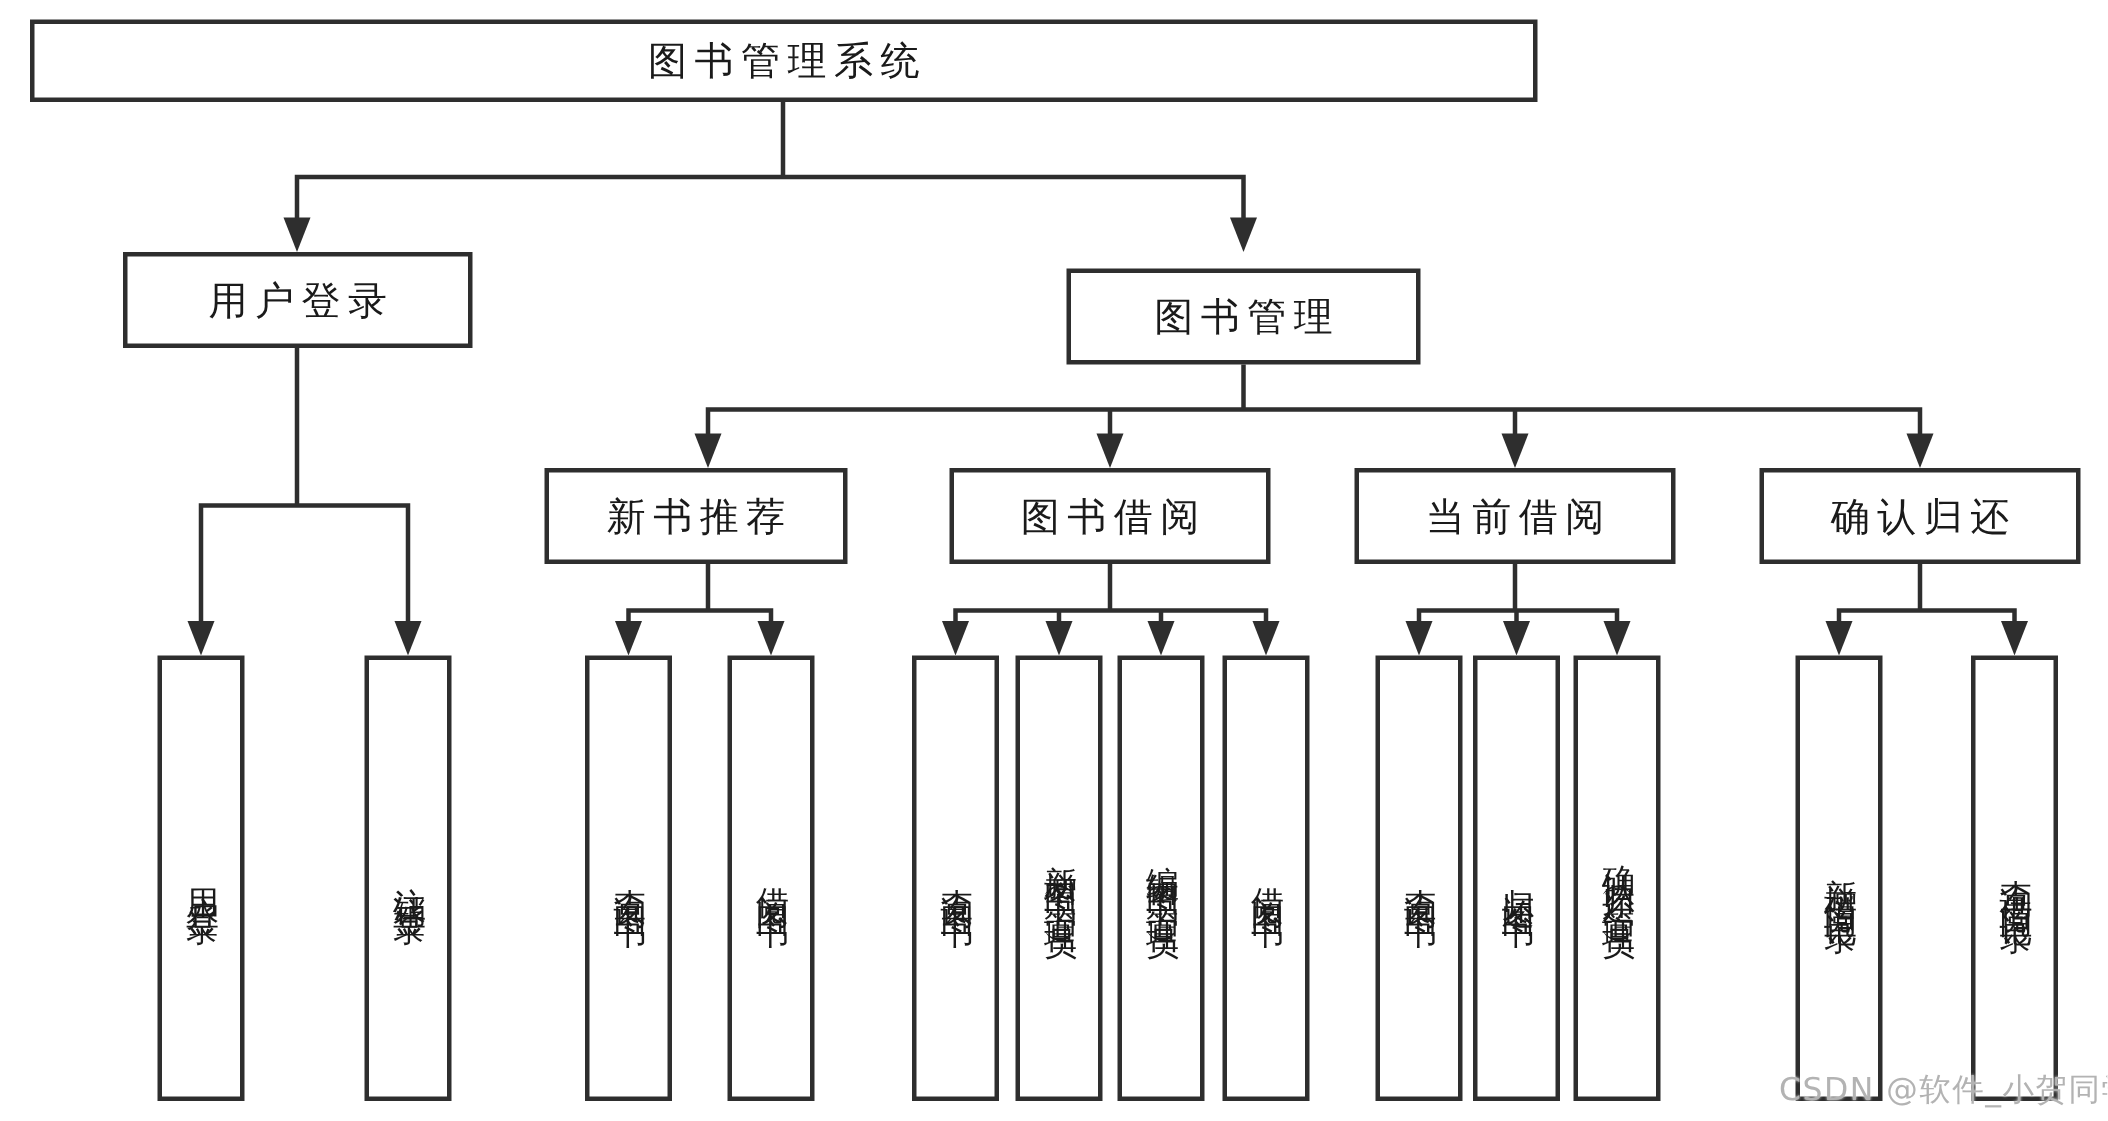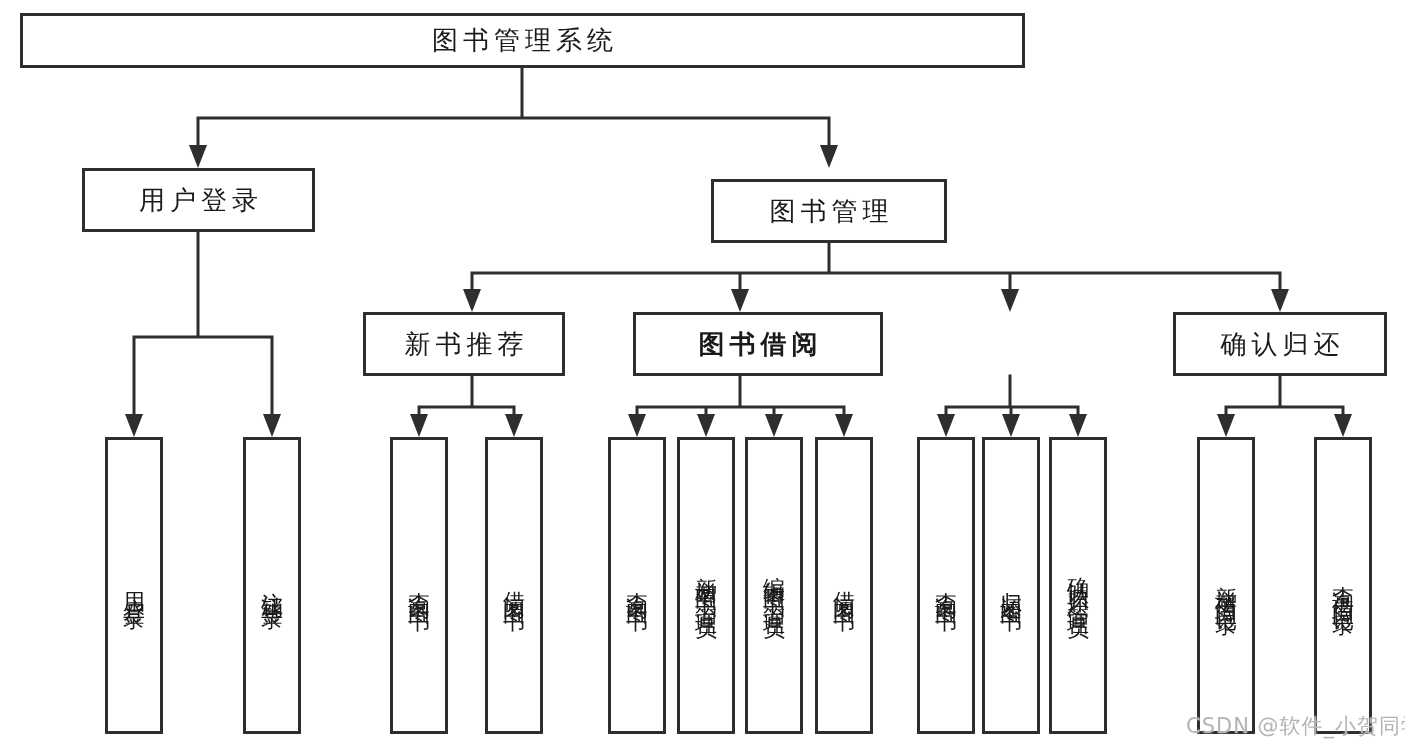--- a/index.html
+++ b/index.html
@@ -32,21 +32,21 @@
     font-size:22px;
     letter-spacing:6px;
     line-height:1;
     white-space:nowrap;
   }
   
   .n-root{left:20px;top:13px;width:1005px;height:55px;}
   .n-user-login{left:82px;top:168px;width:233px;height:64px;}
   .n-book-mgmt{left:711px;top:168px;width:236px;height:64px;margin-top:11px;}
   .n-newbook{left:363px;top:312px;width:202px;height:64px;}
-  .n-bookborrow{left:633px;top:312px;width:250px;height:64px;font-weight:bold;}
+  .n-bookborrow{left:633px;top:312px;width:214px;height:64px;}
   .n-currentborrow{left:903px;top:312px;width:214px;height:64px;}
   .n-records{left:1173px;top:312px;width:214px;height:64px;}
   .leaf{top:437px;width:58px;height:297px;}
   .l-a1{left:105px;} .l-a2{left:243px;}
   .l-b1{left:390px;} .l-b2{left:485px;}
   .l-c1{left:608px;} .l-c2{left:677px;} .l-c3{left:745px;} .l-c4{left:815px;}
   .l-d1{left:917px;} .l-d2{left:982px;} .l-d3{left:1049px;}
   .l-e1{left:1197px;} .l-e2{left:1314px;}
   .watermark{
     position:absolute;left:1186px;top:712px;
@@ -103,20 +103,23 @@
   <div class="box n-book-mgmt">
     <span class="hlabel">图书管理</span>
   </div>
 
   <div class="box n-newbook">
     <span class="hlabel">新书推荐</span>
   </div>
   <div class="box n-bookborrow">
     <span class="hlabel">图书借阅</span>
   </div>
+  <div class="box n-currentborrow">
+    <span class="hlabel">当前借阅</span>
+  </div>
   <div class="box n-records">
     <span class="hlabel">确认归还</span>
   </div>
 
   <div class="box leaf l-a1">
     <span class="vlabel">用户登录</span>
   </div>
   <div class="box leaf l-a2">
     <span class="vlabel">注销登录</span>
   </div>

